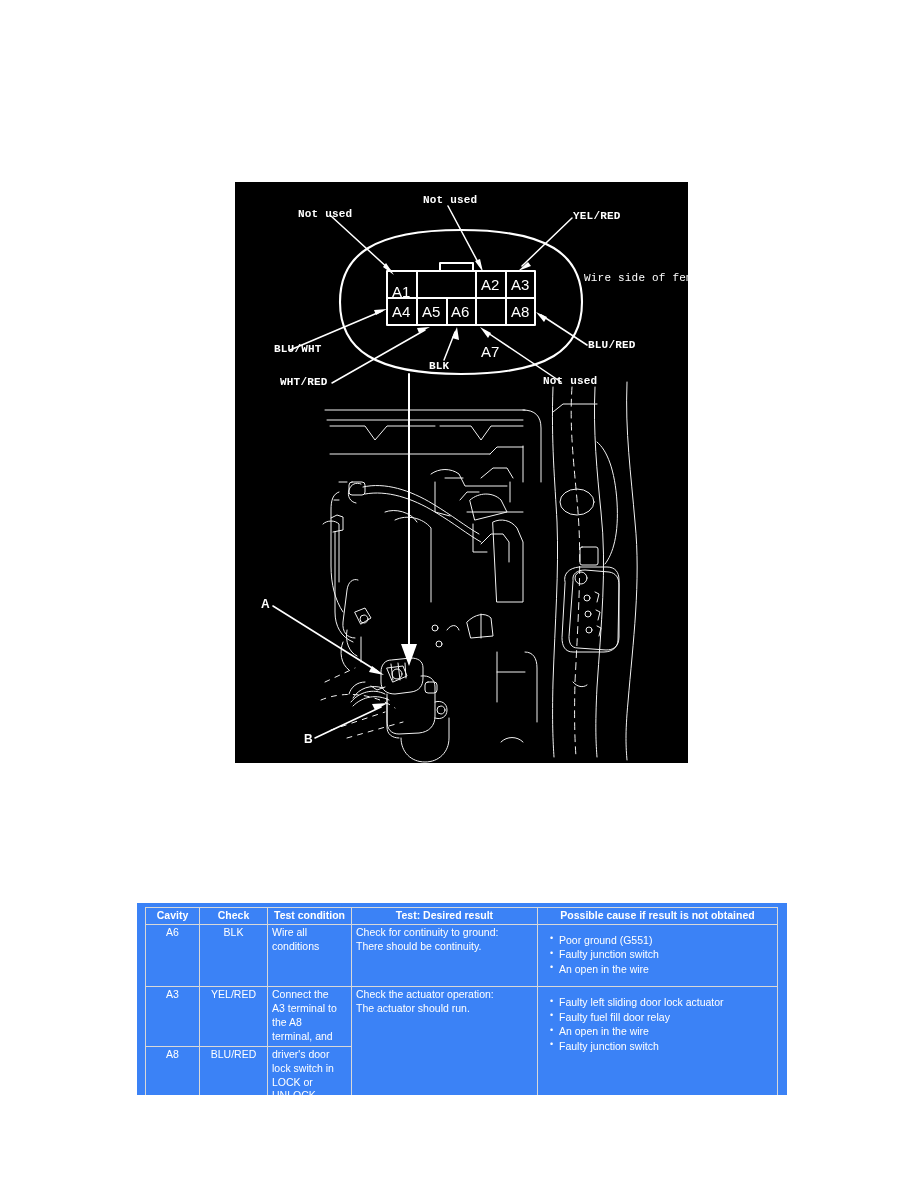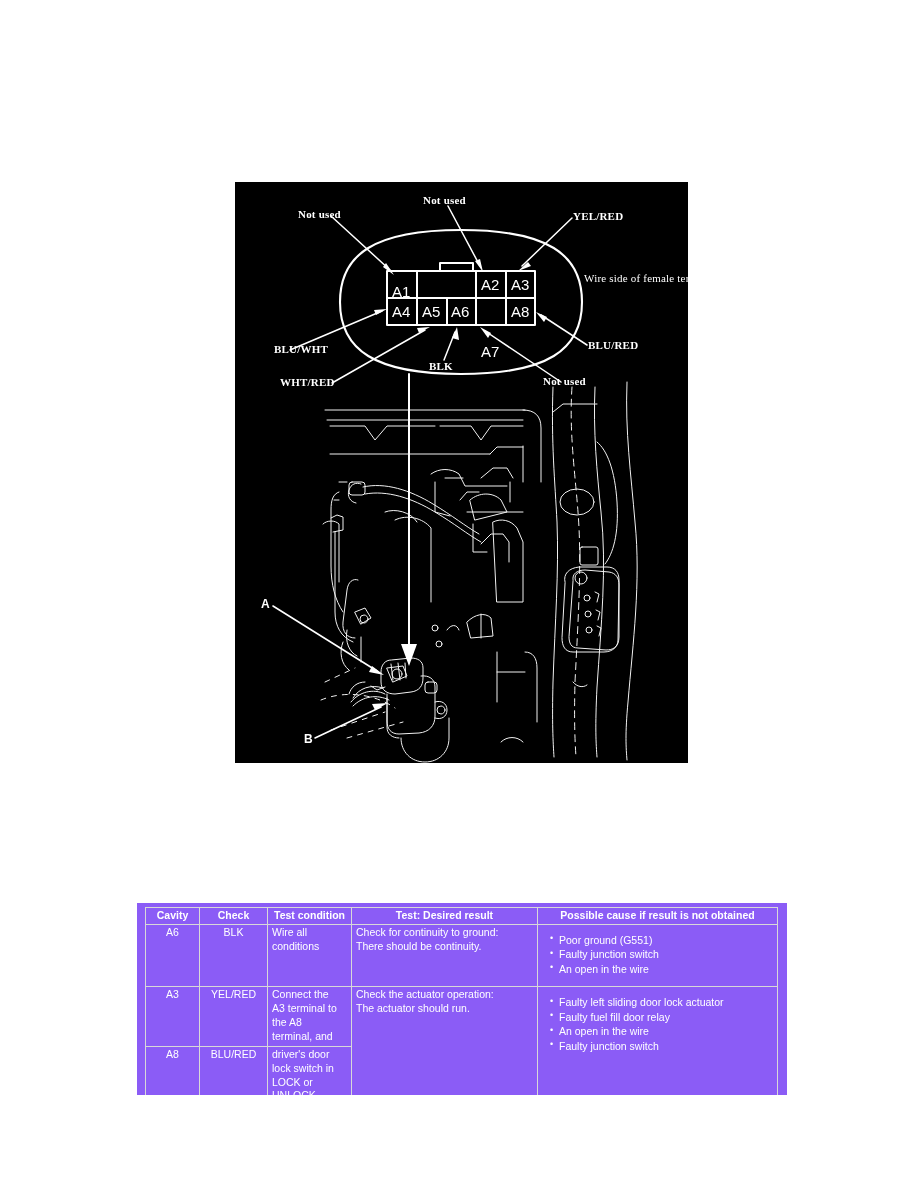--- a/index.html
+++ b/index.html
@@ -30,21 +30,21 @@
     position: absolute;
     left: 0; top: 0;
     width: 453px;
     height: 581px;
     display: block;
   }
 
   .fig-label {
     position: absolute;
     color: #ffffff;
-    font-family: Liberation Serif, serif;
+    font-family: Liberation Mono, monospace;
     font-weight: bold;
     font-size: 11px;
     letter-spacing: 0.2px;
     white-space: nowrap;
     line-height: 1.18;
   }
   .fig-label.wireside {
     font-weight: normal;
     font-size: 11px;
     line-height: 1.22;
@@ -67,21 +67,21 @@
     line-height: 1;
   }
 
   
   #table-block {
     position: absolute;
     left: 137px;
     top: 903px;
     width: 650px;
     height: 192px;
-    background: #8b5cf6;
+    background: #3b82f6;
     overflow: hidden;
   }
   table.spec {
     position: absolute;
     left: 8px;
     top: 4px;
     width: 632px;
     border-collapse: collapse;
     table-layout: fixed;
     color: #ffffff;

